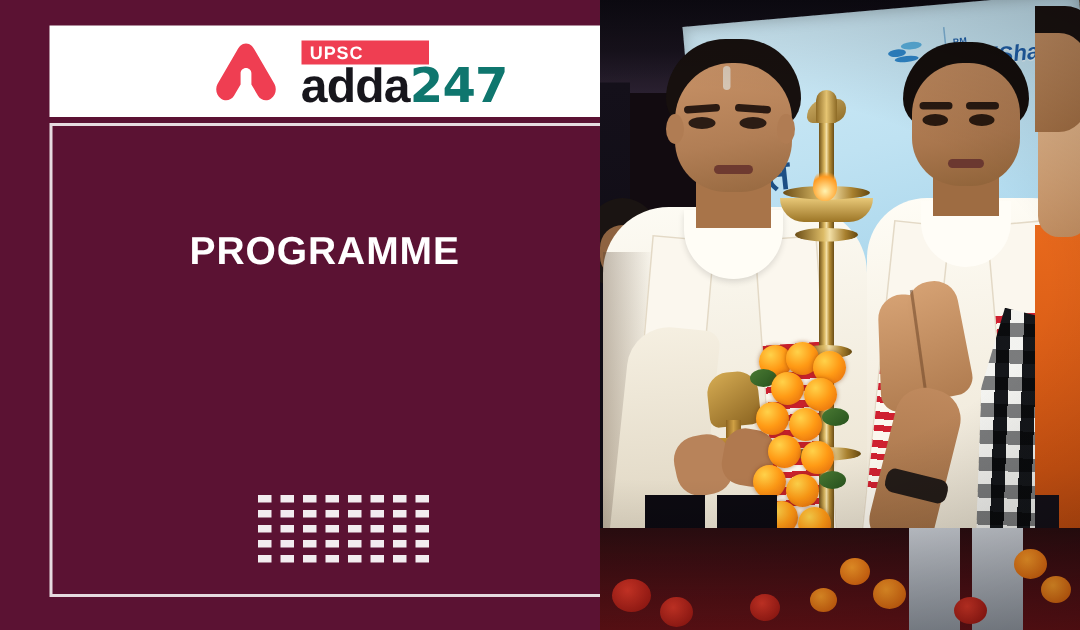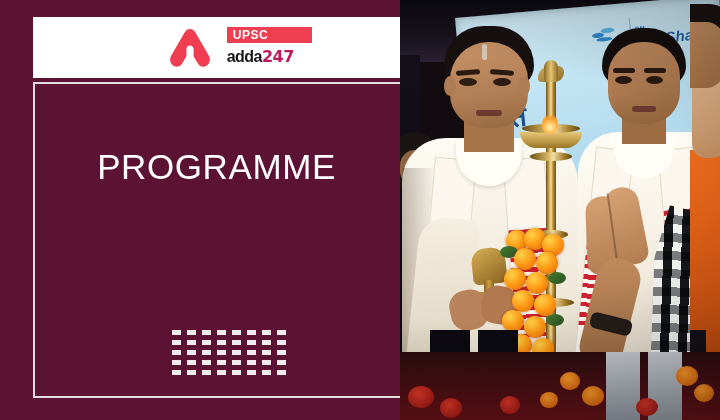--- a/index.html
+++ b/index.html
@@ -259,36 +259,36 @@
     display:flex; align-items:center; justify-content:center;
   }
   .logo { display:flex; align-items:center; gap:16px; transform:translateX(24px); }
   .logo-mark { position:relative; width:42px; height:40px; }
   .logo-mark svg { display:block; width:42px; height:40px; }
   .logo-text { display:flex; flex-direction:column; align-items:flex-start; gap:2px; }
   .upsc-badge {
     background:#ef3e52; color:#fff; font-size:12px; font-weight:700;
     letter-spacing:.6px; padding:1px 44px 1px 6px; line-height:14px;
   }
-  .adda-row { display:flex; align-items:baseline; font-size:16px; font-weight:700; line-height:24px; }
+  .adda-row { display:flex; align-items:baseline; font-size:32px; font-weight:700; line-height:24px; }
   .adda { color:#17161c; letter-spacing:-.5px; }
-  .n247 { color:#be185d; letter-spacing:-.5px; font-family:"DejaVu Sans", sans-serif; }
+  .n247 { color:#0f766e; letter-spacing:-.5px; font-family:"DejaVu Sans", sans-serif; }
 
   
   .headline { position:absolute; left:33px; top:150px; width:367px; text-align:center; }
   .h-line1 {
     color:#ffe500; font-size:27px; font-weight:600; line-height:32px;
     letter-spacing:.2px;
   }
   .h-line2 {
     color:#ffffff; font-size:39px; font-weight:700; line-height:44px;
     letter-spacing:.4px; margin-top:3px;
   }
   .h-line3 {
-    color:#ffffff; font-size:35px; font-weight:400; line-height:32px;
+    color:#ffffff; font-size:26px; font-weight:700; line-height:32px;
     letter-spacing:.6px; margin-top:1px;
   }
 
   
   .dotgrid {
     position:absolute; left:172px; top:330px;
     display:grid; grid-template-columns:repeat(8,1fr); grid-template-rows:repeat(5,1fr);
     gap:5px 6px;
   }
   .dotgrid span { display:block; width:9px; height:5px; background:#ffffff; opacity:.92; }

